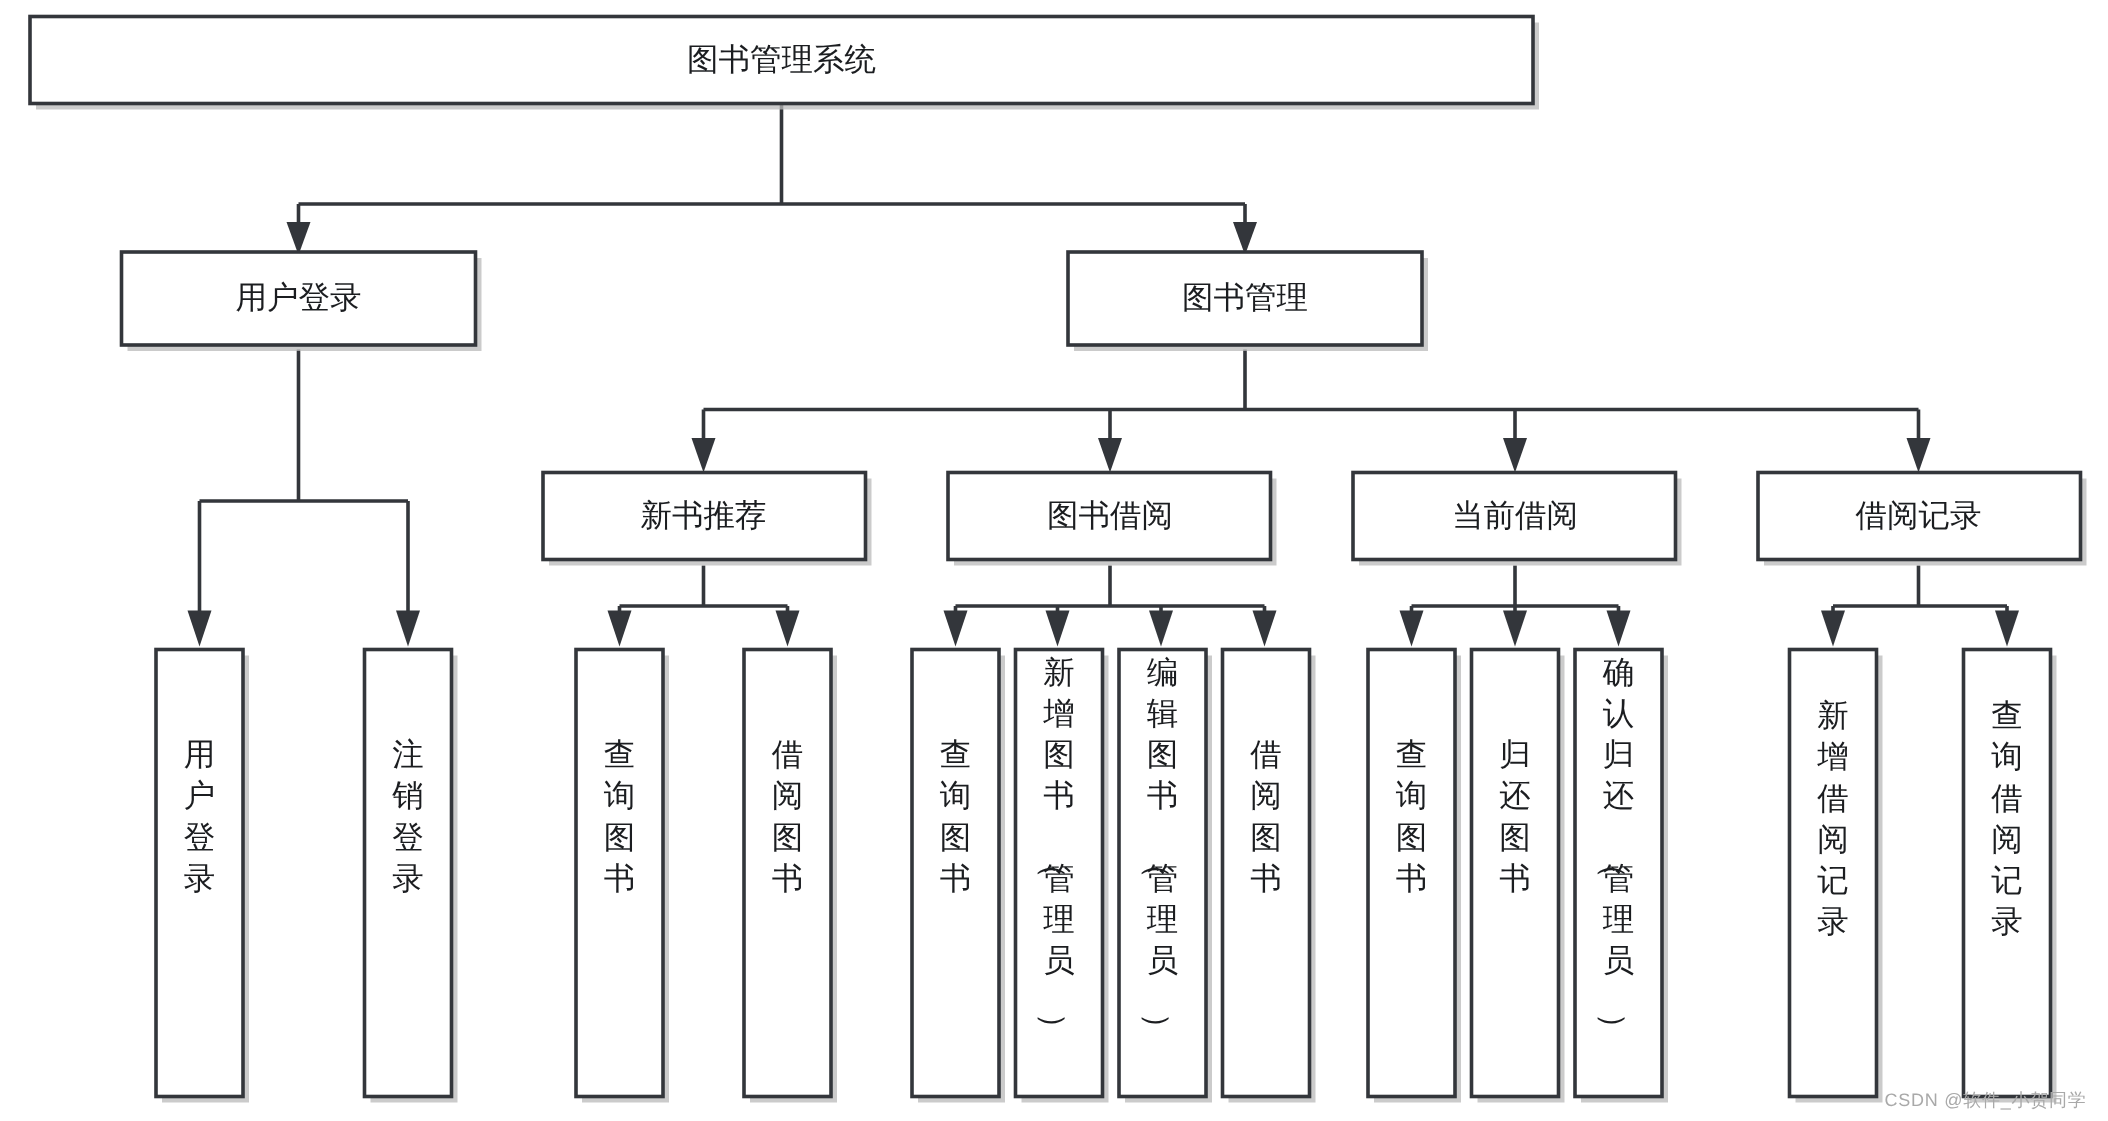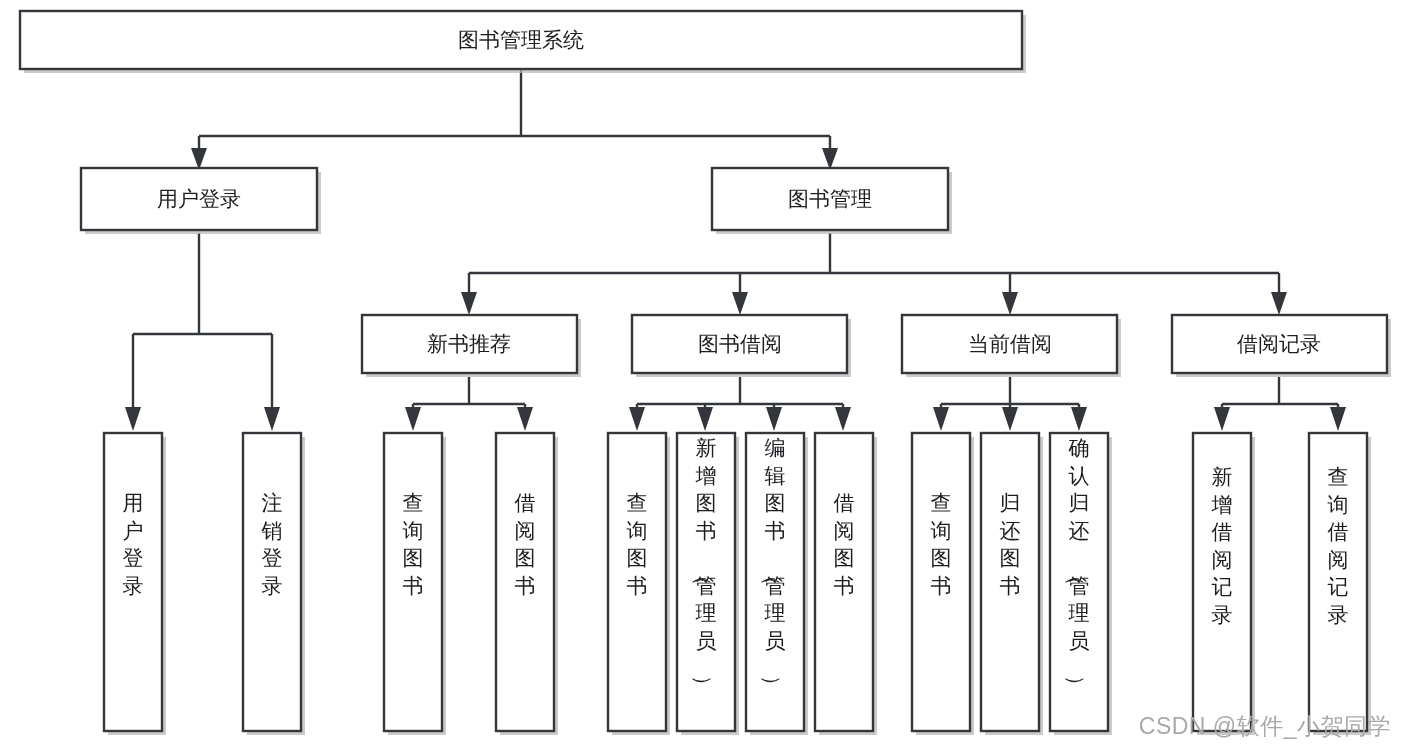--- a/index.html
+++ b/index.html
@@ -57,21 +57,21 @@
     font-family: "Liberation Sans", "DejaVu Sans", sans-serif;
     font-size: 21px;
     fill: #1b1d20;
     text-anchor: middle;
   }
   .watermark {
     position: absolute;
     right: 14px;
     bottom: 5px;
     font-family: "Liberation Sans", "DejaVu Sans", sans-serif;
-    font-size: 23px;
+    font-size: 12px;
     color: #a9a9a9;
     letter-spacing: 0.5px;
     white-space: nowrap;
     pointer-events: none;
   }
 </style>
 </head>
 <body>
 
 <div id="diagram-root">

